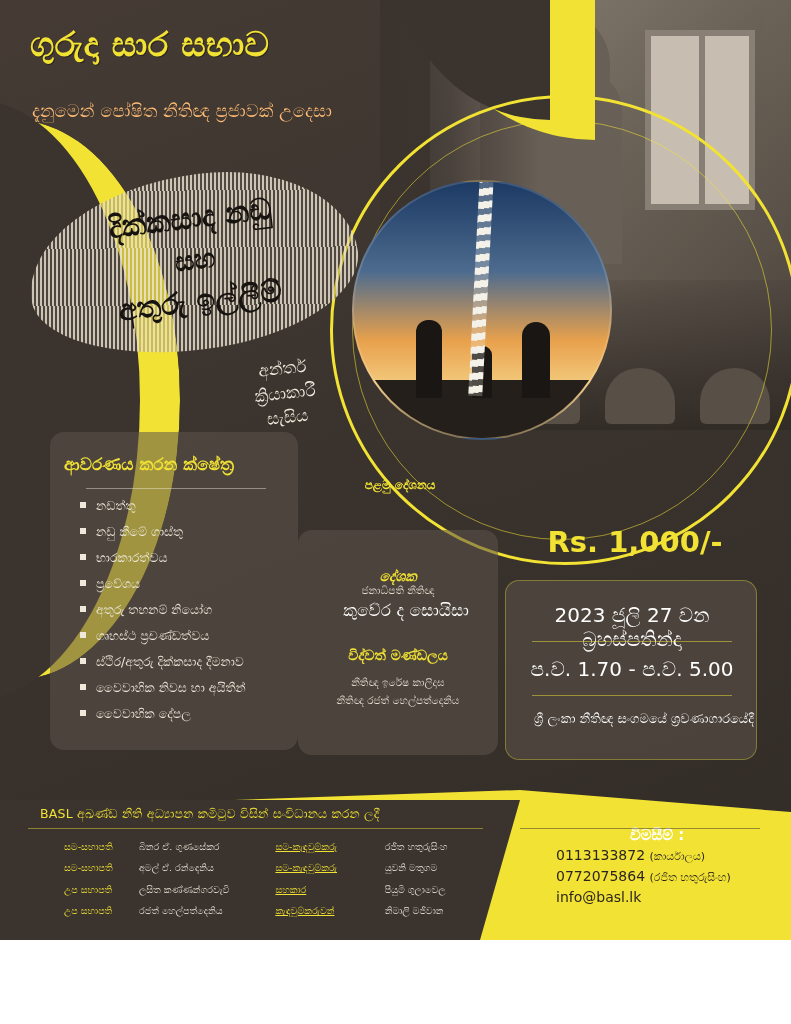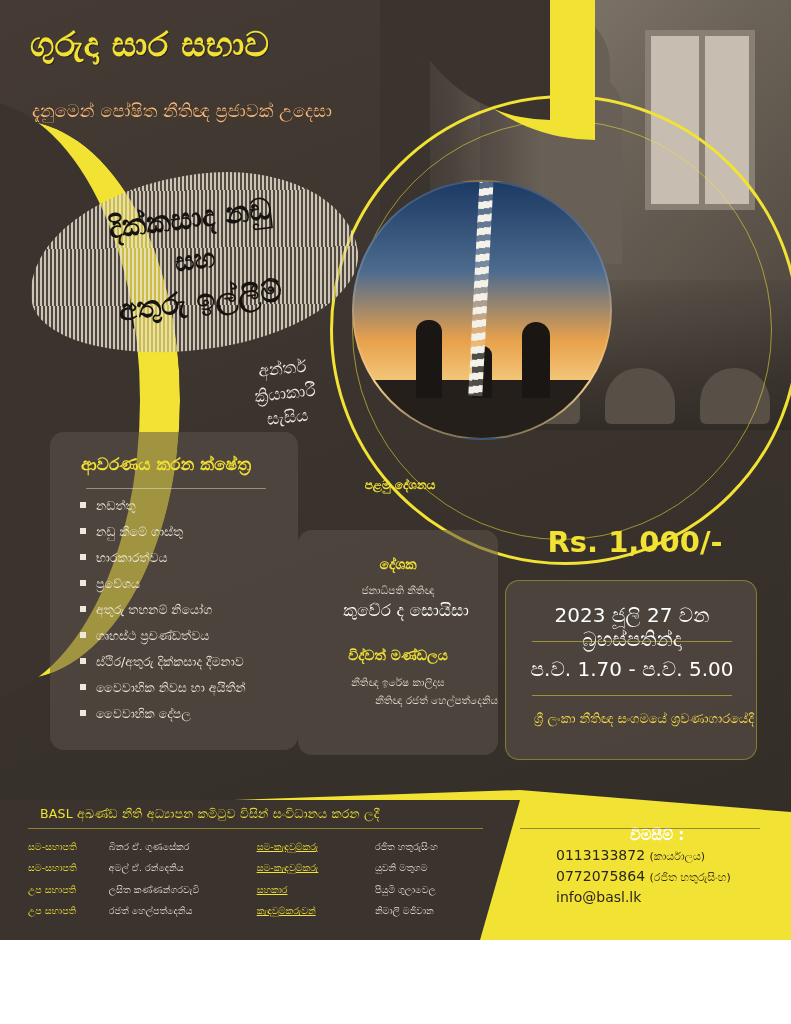--- a/index.html
+++ b/index.html
@@ -152,22 +152,22 @@
   }
 
   
   .panel-left {
     position: absolute; left: 50px; top: 432px;
     width: 248px; height: 318px;
     background: rgba(92,83,74,.55);
     border-radius: 14px;
   }
   .panel-left h3 {
-    position: absolute; left: 2px; top: 22px;
-    width: 228px; text-align: center;
+    position: absolute; left: 14px; top: 22px;
+    width: 228px; 
     font-size: 17px; color: #f2e233; font-weight: bold;
   }
   .panel-left .rule {
     position: absolute; left: 36px; top: 56px; width: 180px; height: 1px;
     background: rgba(240,235,220,.45);
   }
   .bullets {
     position: absolute; left: 30px; top: 66px; width: 215px;
     list-style: none;
   }
@@ -192,36 +192,36 @@
   .panel-mid {
     position: absolute; left: 298px; top: 530px;
     width: 200px; height: 225px;
     background: rgba(92,83,74,.55);
     border-radius: 14px;
   }
   .panel-mid .lbl {
     position: absolute; left: 0; width: 200px; text-align: center;
     font-size: 14px; color: #f2e233; font-weight: bold;
   }
-  .panel-mid .lbl-speaker { top: 26px; }
+  .panel-mid .lbl-speaker { top: 38px; font-style: italic; }
   .panel-mid .speaker-role {
     position: absolute; left: 0; top: 54px; width: 200px; text-align: center;
     font-size: 10.5px; color: #e6e0d3;
   }
   .panel-mid .speaker-name {
     position: absolute; left: 8px; top: 70px; width: 200px; text-align: center;
     font-size: 17px; color: #ffffff;
   }
   .panel-mid .lbl-panel { top: 117px; }
   .panel-mid .member {
     position: absolute; left: 0; width: 200px; text-align: center;
     font-size: 10.5px; color: #e6e0d3;
   }
   .panel-mid .m1 { top: 146px; }
-  .panel-mid .m2 { top: 164px; text-align: right; }
+  .panel-mid .m2 { top: 164px; }
 
   
   .price {
     position: absolute; left: 520px; top: 525px;
     width: 230px; text-align: center;
     font-size: 29px; font-weight: bold; color: #f2e233;
   }
   .panel-right {
     position: absolute; left: 505px; top: 580px;
     width: 252px; height: 180px;
@@ -229,21 +229,21 @@
     border-radius: 14px;
     border: 1px solid rgba(242,226,51,.35);
   }
   .panel-right .row {
     position: absolute; left: 0; width: 252px; text-align: center; color: #fff;
   }
   .panel-right .date { top: 22px; font-size: 20px; }
   .panel-right .hr1 { top: 60px; left: 26px; width: 200px; height: 1px; background: rgba(242,226,51,.5); }
   .panel-right .time { top: 76px; font-size: 20px; }
   .panel-right .hr2 { top: 114px; left: 26px; width: 200px; height: 1px; background: rgba(242,226,51,.5); }
-  .panel-right .venue { top: 130px; font-size: 13px; color: #fde047; padding-left: 24px; }
+  .panel-right .venue { top: 130px; font-size: 13px; color: #ffffff; padding-left: 24px; }
 
   
   .band {
     position: absolute; left: 0; top: 790px; width: 791px; height: 150px;
     background: #f2e233;
     clip-path: polygon(0 18px, 520px 0, 791px 22px, 791px 150px, 0 150px);
   }
   .band-dark {
     position: absolute; left: 0; top: 800px; width: 520px; height: 140px;
     background: #3a332e;
@@ -256,21 +256,21 @@
   }
   .org-rule {
     position: absolute; left: 28px; top: 828px; width: 455px; height: 1px;
     background: rgba(242,226,51,.45);
   }
   .credits {
     position: absolute; left: 28px; top: 842px; width: 465px;
     font-size: 9.5px; color: #e9e3d6; line-height: 1.1;
   }
   .credits .crow { display: flex; gap: 10px; margin-bottom: 11px; }
-  .credits .c1 { width: 72px; text-align: left; color: #f2e233; }
+  .credits .c1 { width: 72px; text-align: left; color: #f2e233; margin-left: 36px; }
   .credits .c2 { width: 140px; }
   .credits .c3 { width: 110px; color: #f2e233; text-decoration: underline; }
   .credits .c4 { width: 120px; }
 
   .contact-title {
     position: absolute; left: 630px; top: 826px;
     font-size: 15px; color: #ffffff; font-weight: bold;
   }
   .contact-rule {
     position: absolute; left: 520px; top: 828px; width: 240px; height: 1px;

